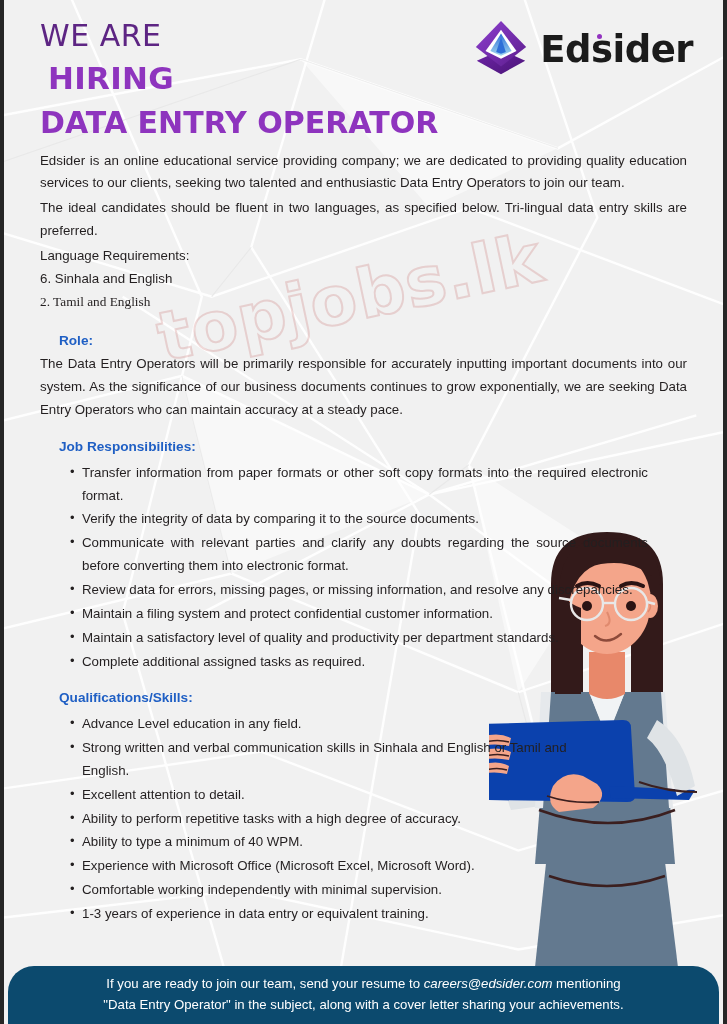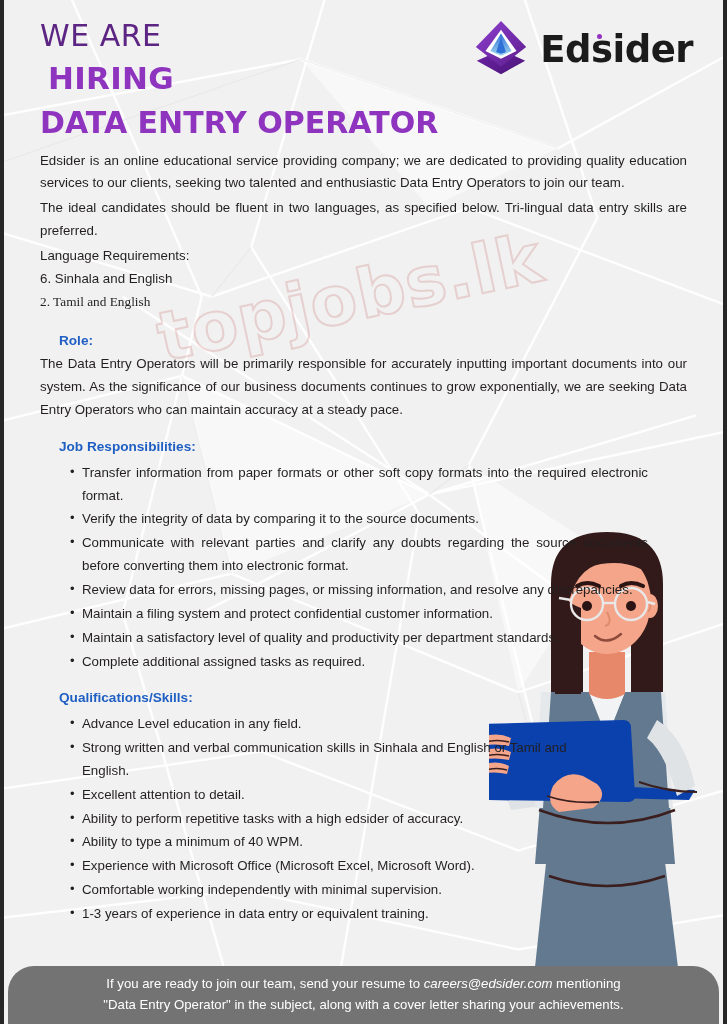--- a/index.html
+++ b/index.html
@@ -168,21 +168,21 @@
   ul.blist.noj li { text-align: left; }
   ul.blist.q { max-width: 500px; }
 
   
   #footer {
     position: absolute;
     left: 4px;
     right: 4px;
     bottom: 0;
     height: 58px;
-    background: #737373;
+    background: #0c4a6e;
     border-radius: 26px 26px 0 0;
     z-index: 5;
     display: flex;
     align-items: center;
     justify-content: center;
     text-align: center;
   }
   #footer .ftxt {
     color: #ffffff;
     font-size: 13.2px;
@@ -349,21 +349,21 @@
       <li>Maintain a filing system and protect confidential customer information.</li>
       <li>Maintain a satisfactory level of quality and productivity per department standards.</li>
       <li>Complete additional assigned tasks as required.</li>
     </ul>
 
     <div class="sec-head">Qualifications/Skills:</div>
     <ul class="blist q noj">
       <li>Advance Level education in any field.</li>
       <li>Strong written and verbal communication skills in Sinhala and English or Tamil and English.</li>
       <li>Excellent attention to detail.</li>
-      <li>Ability to perform repetitive tasks with a high edsider of accuracy.</li>
+      <li>Ability to perform repetitive tasks with a high degree of accuracy.</li>
       <li>Ability to type a minimum of 40 WPM.</li>
       <li>Experience with Microsoft Office (Microsoft Excel, Microsoft Word).</li>
       <li>Comfortable working independently with minimal supervision.</li>
       <li>1-3 years of experience in data entry or equivalent training.</li>
     </ul>
 
   </div>
 
   <div id="footer">
     <div class="ftxt">

